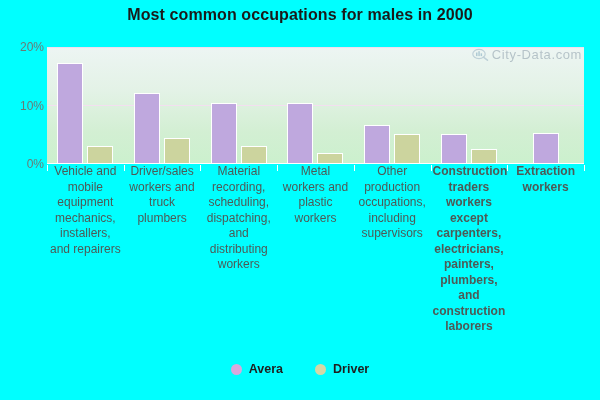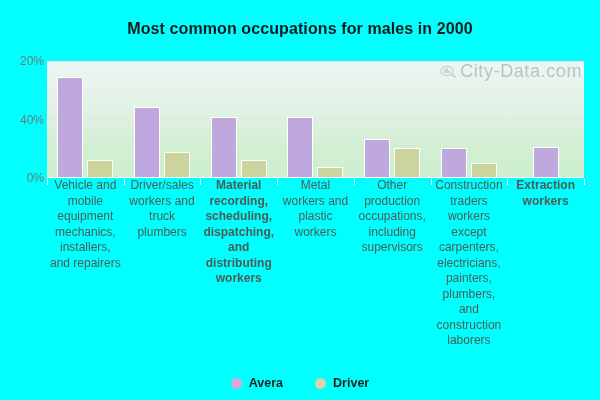--- a/index.html
+++ b/index.html
@@ -10,21 +10,20 @@
     width: 600px;
     height: 400px;
     background: #00ffff;
     font-family: "Liberation Sans", sans-serif;
     overflow: hidden;
     position: relative;
   }
   #chart-root {
     position: absolute;
     inset: 0;
-    margin-top: 14px;
   }
   .chart-title {
     position: absolute;
     top: 6px;
     left: 0;
     width: 600px;
     text-align: center;
     font-size: 16px;
     font-weight: bold;
     color: #1a1a1a;
@@ -99,21 +98,21 @@
   .watermark {
     position: absolute;
     top: 47px;
     right: 18px;
     display: flex;
     align-items: center;
     gap: 3px;
     opacity: 0.55;
   }
   .watermark-text {
-    font-size: 18px;
+    font-size: 13px;
     color: #8a9ba8;
     letter-spacing: 0.6px;
   }
   .wm-icon { display: block; }
   
   .legend {
     position: absolute;
     top: 362px;
     left: 0;
     width: 600px;
@@ -177,40 +176,40 @@
           <div class="bar georgia" style="left: 40.3571px; width: 26px; height: 14.625px;"></div>
         </div>
         <div class="group" style="left: 460.286px; width: 76.7143px;">
           <div class="bar avera" style="left: 25.3571px; width: 26px; height: 31.005px;"></div>
         </div>
       </div>
   </div>
 
   <div id="y-axis">
       <div class="y-label" style="top: 164px;">0%</div>
-      <div class="y-label" style="top: 105.5px;">40%</div>
+      <div class="y-label" style="top: 105.5px;">10%</div>
       <div class="y-label" style="top: 47px;">20%</div>
     </div>
   <div id="ticks-layer">
       <div class="tick" style="left: 47px;"></div>
       <div class="tick" style="left: 123.714px;"></div>
       <div class="tick" style="left: 200.429px;"></div>
       <div class="tick" style="left: 277.143px;"></div>
       <div class="tick" style="left: 353.857px;"></div>
       <div class="tick" style="left: 430.571px;"></div>
       <div class="tick" style="left: 507.286px;"></div>
       <div class="tick" style="left: 584px;"></div>
     </div>
   <div id="cats-layer">
       <div class="cat-label" style="left: 49px; width: 72.7143px;">Vehicle and mobile equipment mechanics, installers, and repairers</div>
       <div class="cat-label" style="left: 125.714px; width: 72.7143px;">Driver/sales workers and truck plumbers</div>
-      <div class="cat-label" style="left: 202.429px; width: 72.7143px; font-weight: bold;">Material recording, scheduling, dispatching, and distributing workers</div>
+      <div class="cat-label" style="left: 202.429px; width: 72.7143px;">Material recording, scheduling, dispatching, and distributing workers</div>
       <div class="cat-label" style="left: 279.143px; width: 72.7143px;">Metal workers and plastic workers</div>
       <div class="cat-label" style="left: 355.857px; width: 72.7143px;">Other production occupations, including supervisors</div>
-      <div class="cat-label" style="left: 432.571px; width: 72.7143px;">Construction traders workers except carpenters, electricians, painters, plumbers, and construction laborers</div>
+      <div class="cat-label" style="left: 432.571px; width: 72.7143px; font-weight: bold;">Construction traders workers except carpenters, electricians, painters, plumbers, and construction laborers</div>
       <div class="cat-label" style="left: 509.286px; width: 72.7143px; font-weight: bold;">Extraction workers</div>
     </div>
 
   <div class="watermark">
     <svg class="wm-icon" width="17" height="13" viewBox="0 0 17 13">
       <ellipse cx="7" cy="6" rx="6.2" ry="4.6" fill="none" stroke="#9ab3c4" stroke-width="1.2"></ellipse>
       <rect x="4" y="4.5" width="1.5" height="3.6" fill="#7fa8bd"></rect>
       <rect x="6.3" y="3.2" width="1.5" height="4.9" fill="#7fa8bd"></rect>
       <rect x="8.6" y="5.3" width="1.5" height="2.8" fill="#7fa8bd"></rect>
       <line x1="11.4" y1="9.2" x2="15.4" y2="12.2" stroke="#9ab3c4" stroke-width="1.6" stroke-linecap="round"></line>

